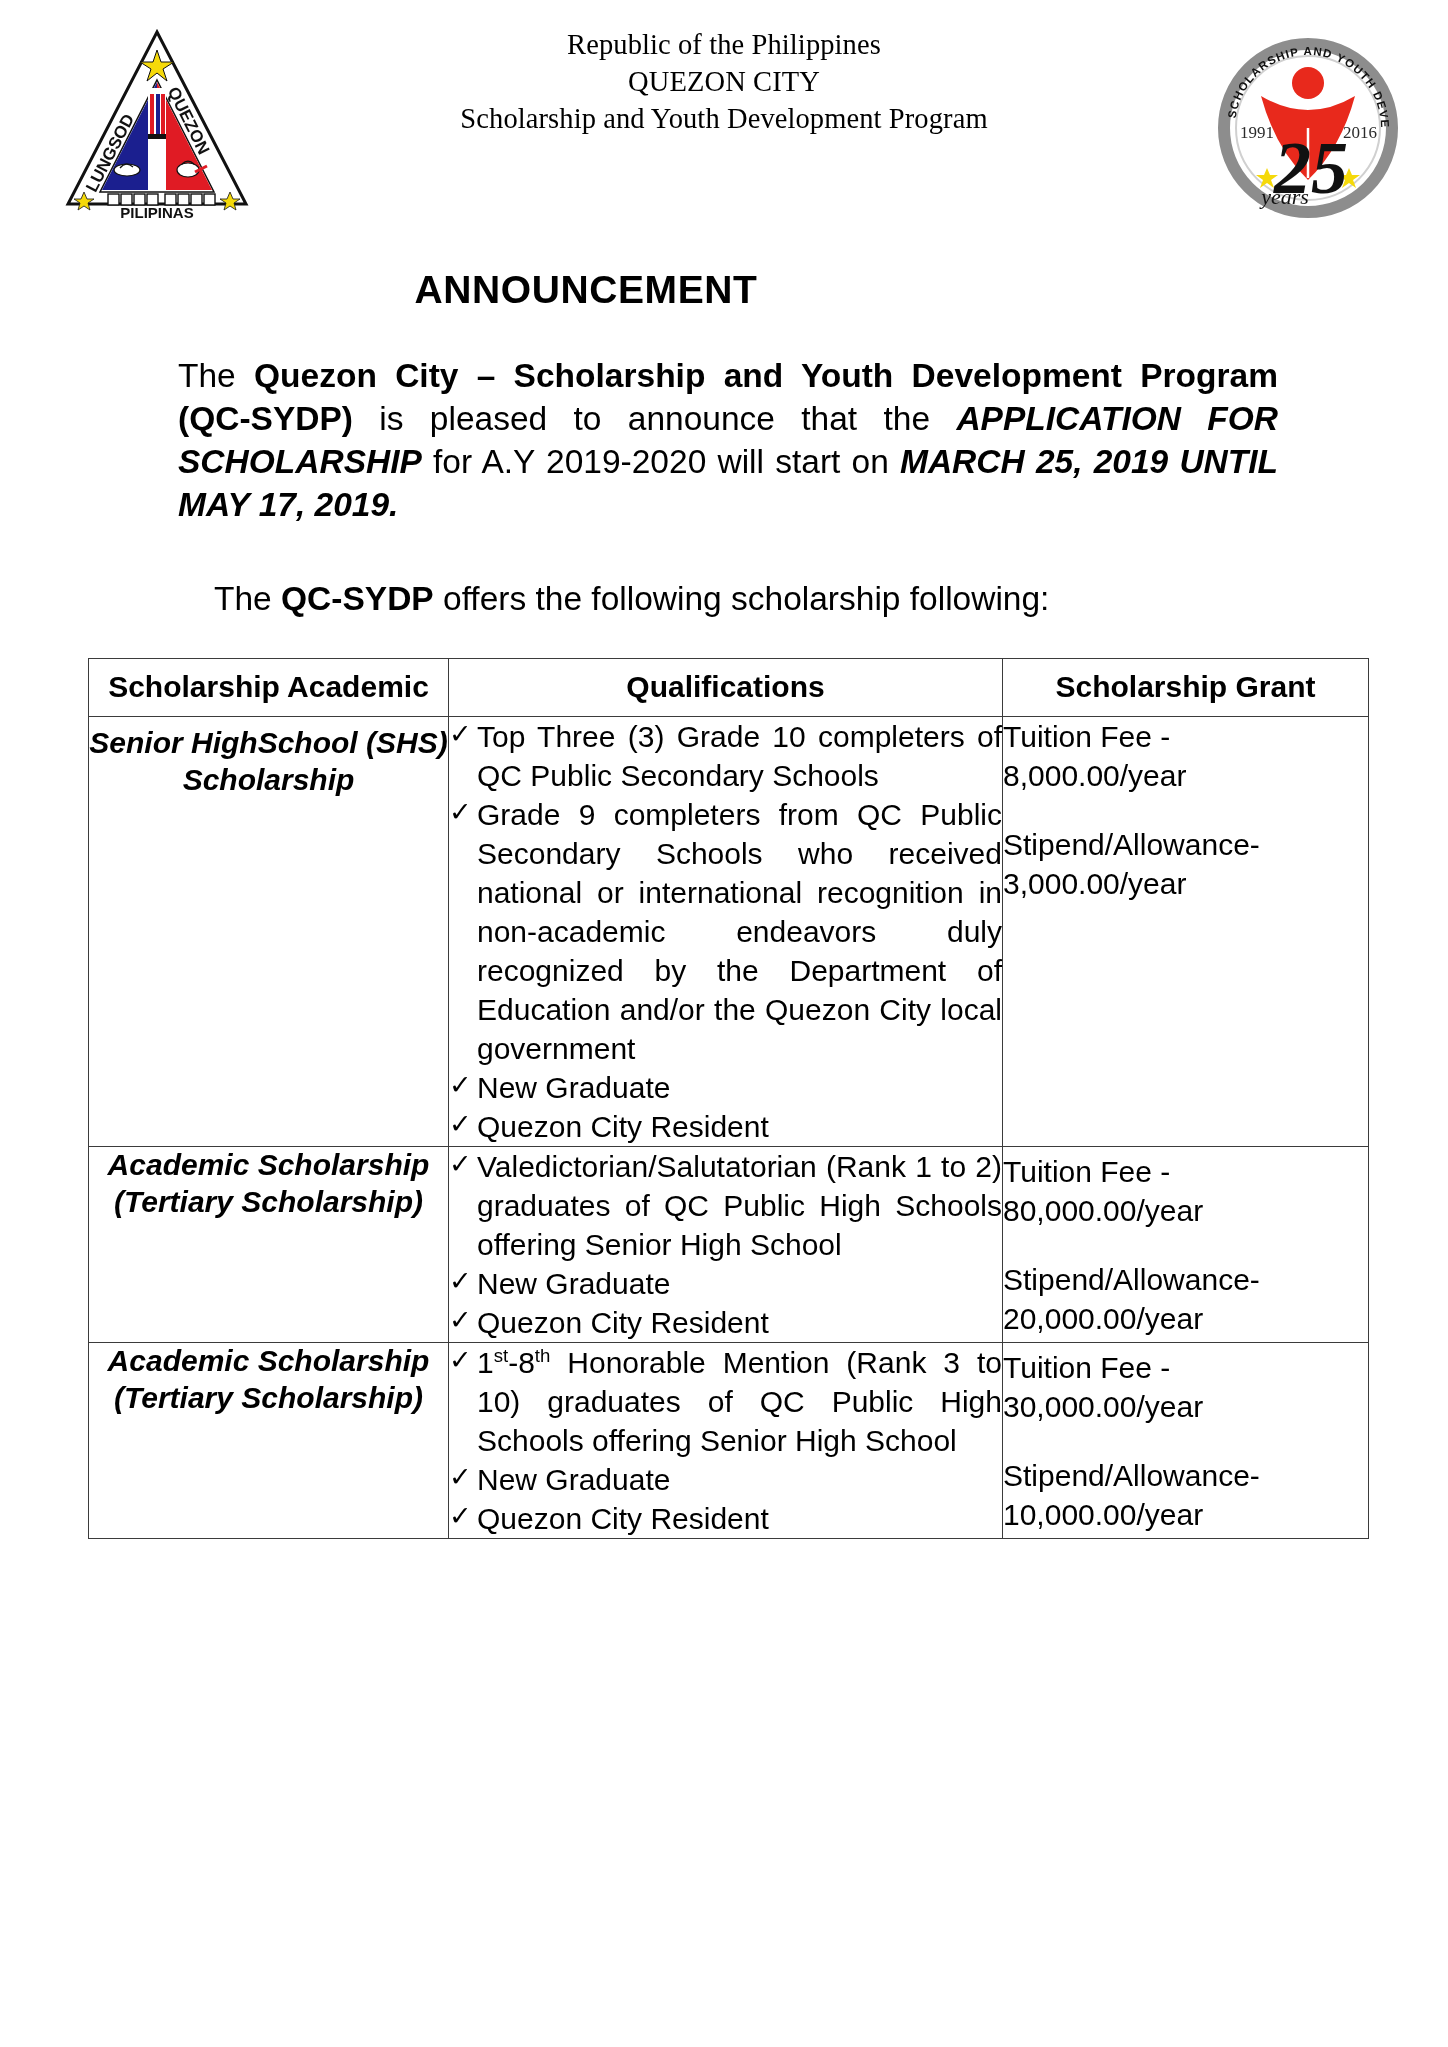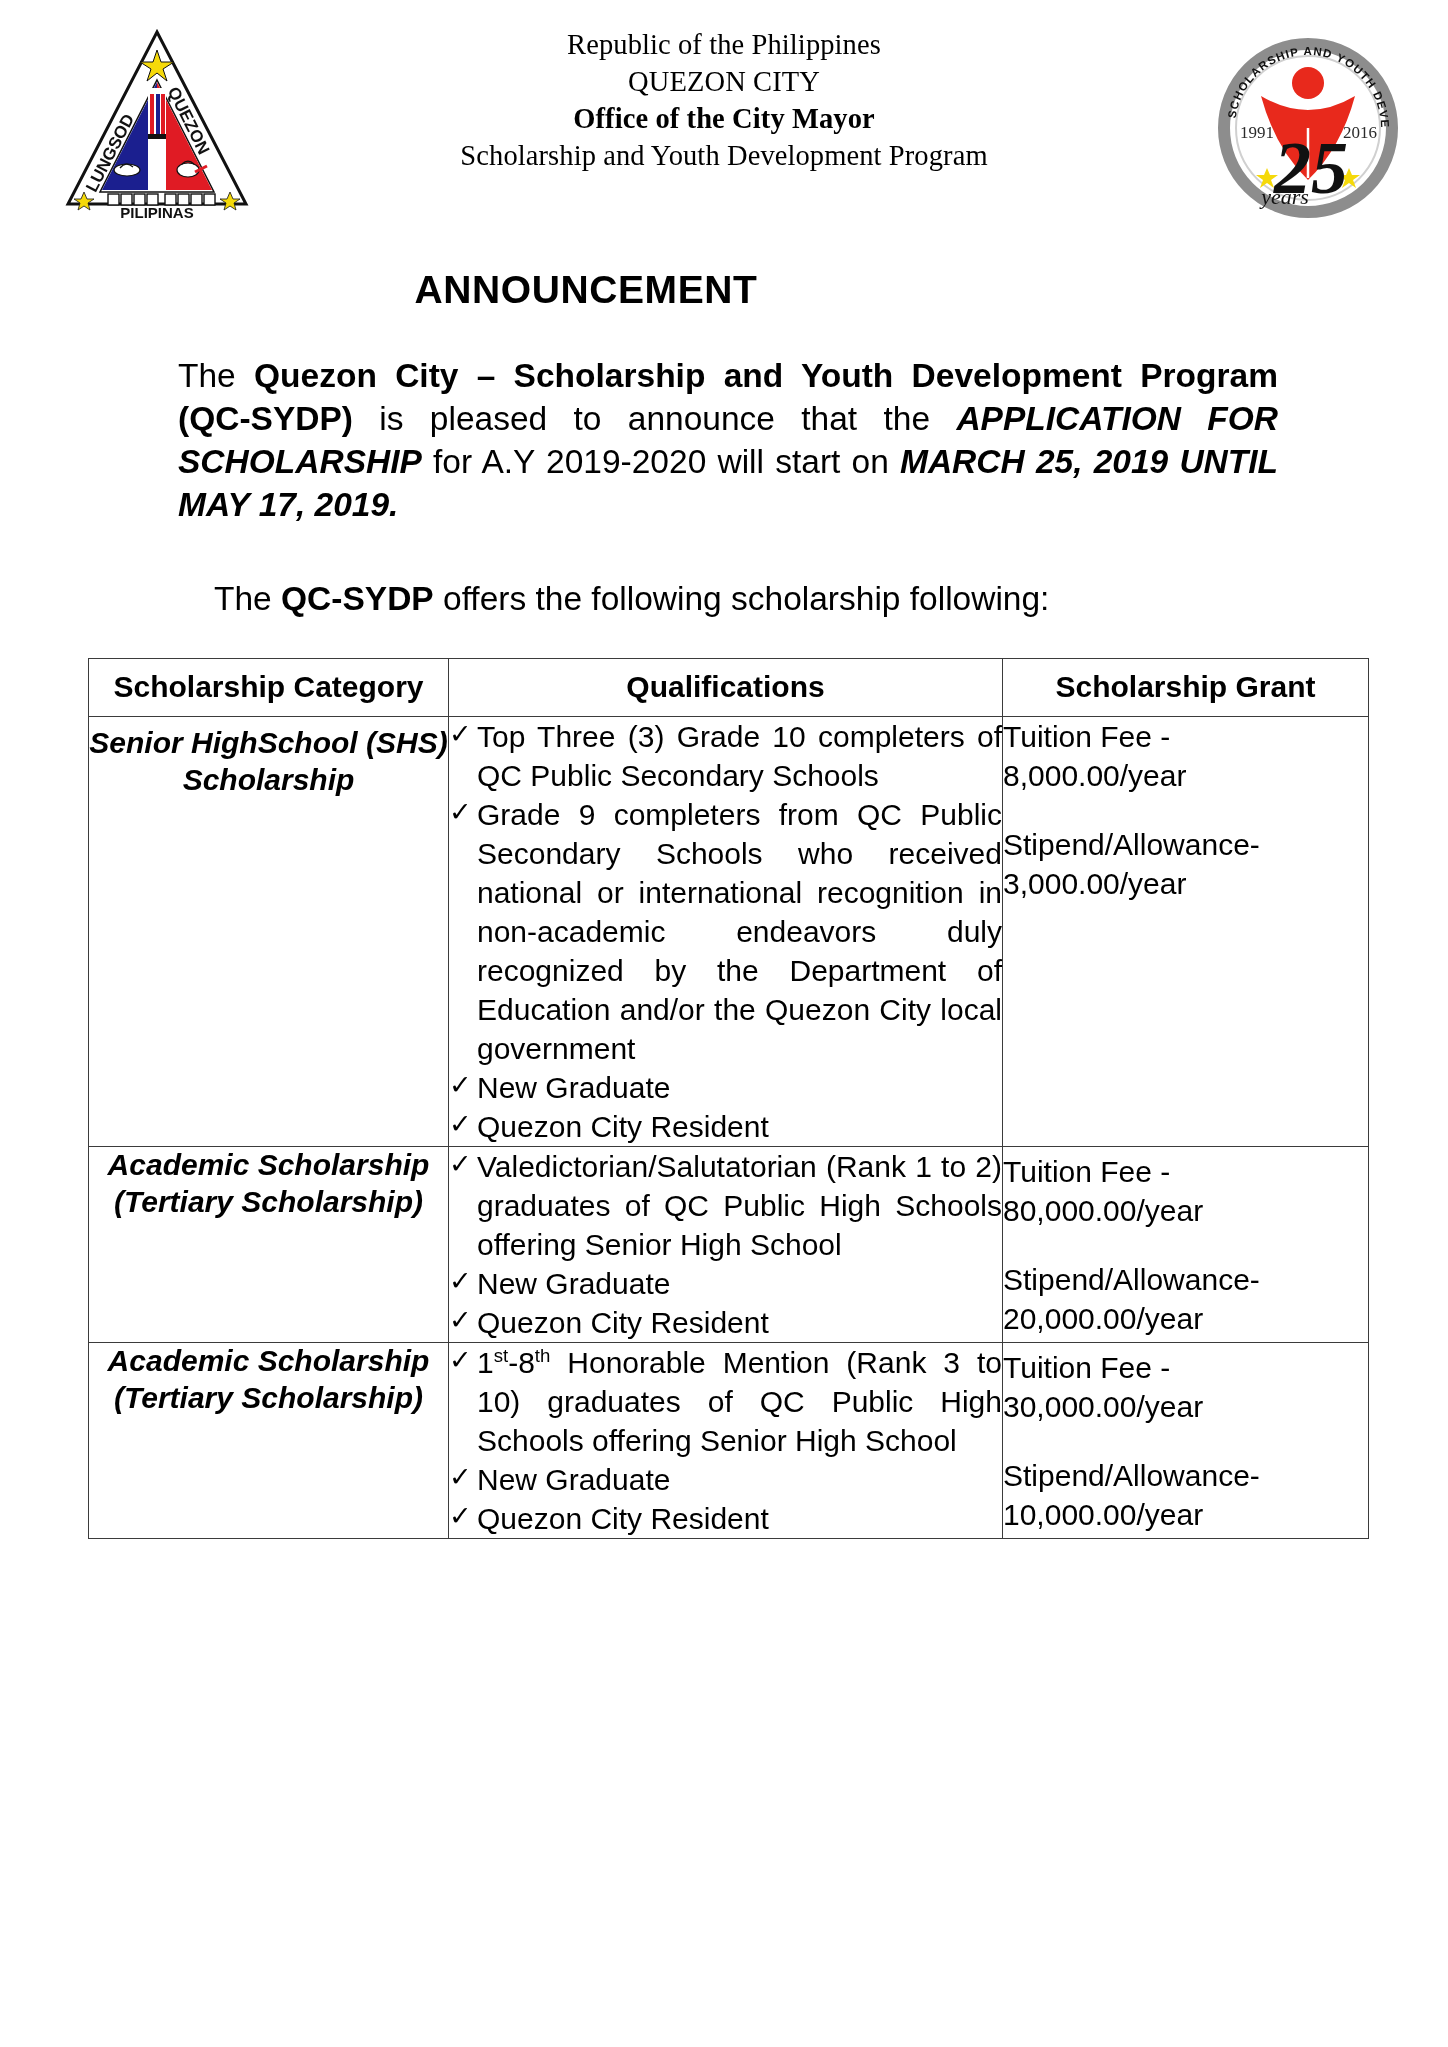--- a/index.html
+++ b/index.html
@@ -232,21 +232,20 @@
         <text font-family="Liberation Sans, sans-serif" font-size="17" font-weight="bold" fill="#111111">
           <textPath href="#arcR" startOffset="4%">QUEZON</textPath>
         </text>
         <text x="95" y="196" text-anchor="middle" font-family="Liberation Sans, sans-serif" font-size="15" font-weight="bold" fill="#111111">PILIPINAS</text>
       </svg>
     </div>
 
     <div class="letterhead-text">
       <div class="lh-line">Republic of the Philippines</div>
       <div class="lh-line">QUEZON CITY</div>
-      <div class="lh-line bold">Office of the City Mayor</div>
       <div class="lh-line">Scholarship and Youth Development Program</div>
     </div>
 
     <div class="anniv-seal">
       <svg width="190" height="195" viewBox="0 0 190 195">
         <defs>
           <path id="ringpath" d="M 22 100 A 73 73 0 1 1 168 100"></path>
         </defs>
         <circle cx="95" cy="100" r="86" fill="#ffffff" stroke="#b4b4b4" stroke-width="2"></circle>
         <circle cx="95" cy="100" r="84" fill="none" stroke="#8d8d8d" stroke-width="12"></circle>
@@ -281,21 +280,21 @@
   <div class="para2"><span>The </span><b>QC-SYDP</b><span> offers the following scholarship following:</span></div>
 
   <table class="sched-table">
     <colgroup>
       <col class="col-cat">
         <col class="col-qual">
         <col class="col-grant">
     </colgroup>
     <thead>
       <tr>
-        <th>Scholarship Category</th>
+        <th>Scholarship Academic</th>
         <th>Qualifications</th>
         <th>Scholarship Grant</th>
       </tr>
     </thead>
     <tbody>
 
       <tr>
         <td class="cat-cell top-align">Senior HighSchool (SHS) Scholarship</td>
         <td class="qual-cell">
           <ul class="qual-list">

